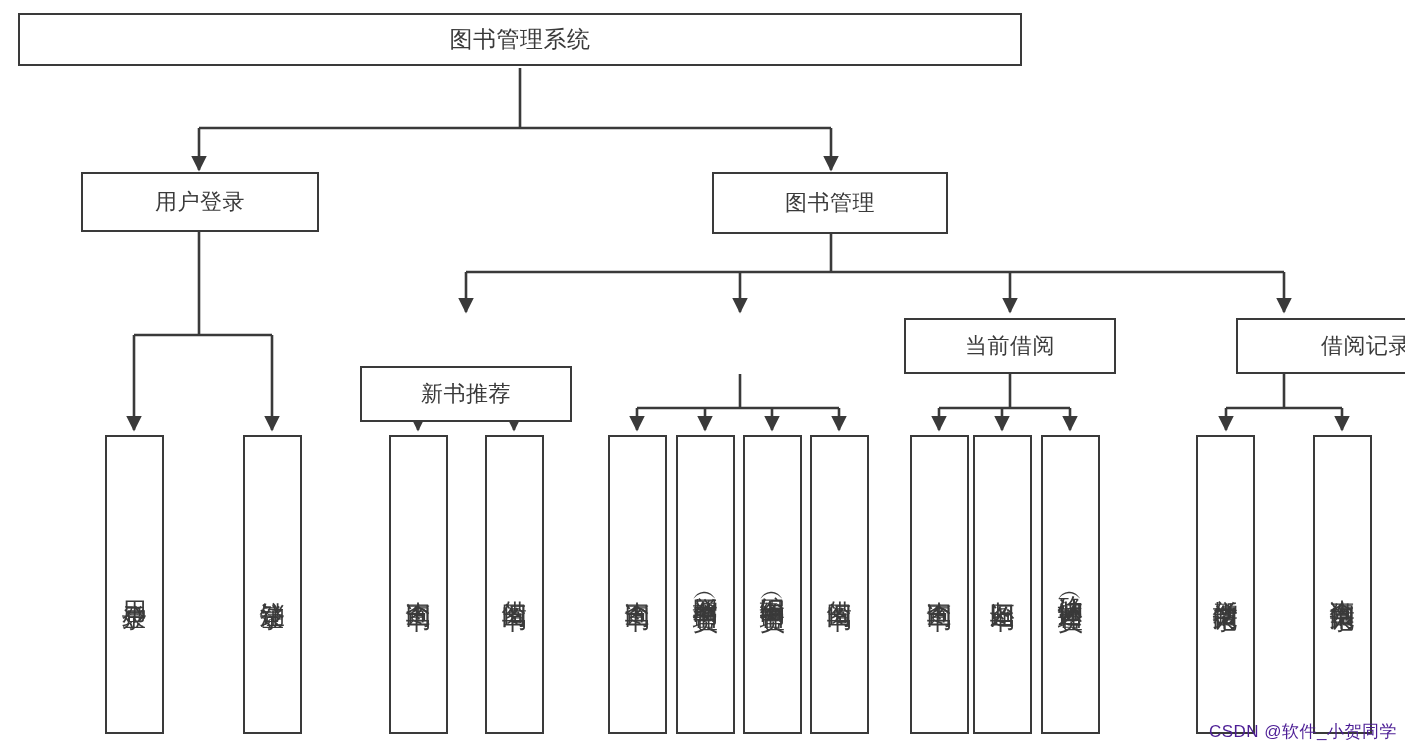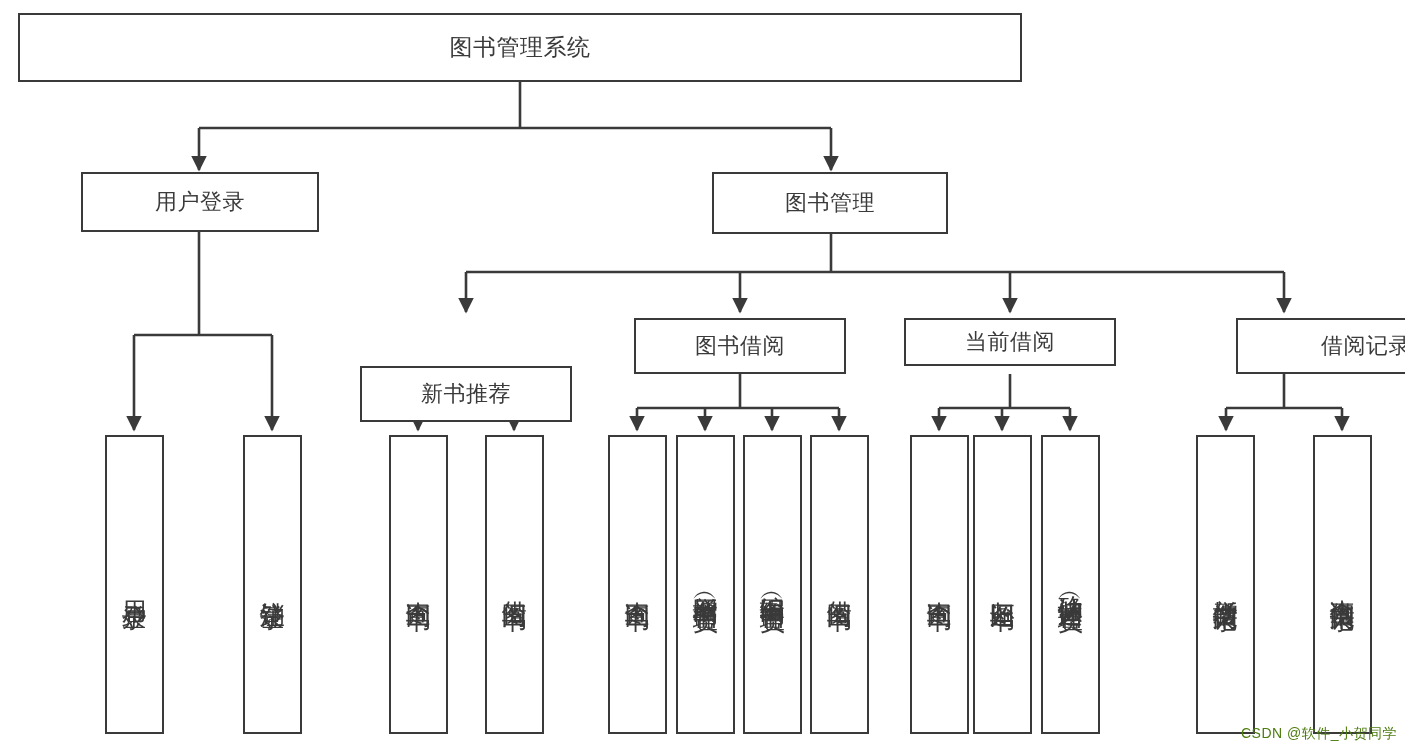--- a/index.html
+++ b/index.html
@@ -52,22 +52,22 @@
     text-orientation: upright;
     font-size: 25px;
     line-height: 1.06;
     letter-spacing: 2px;
   }
   #root-node .node-label { font-size: 23px; }
   .watermark {
     position: absolute;
     right: 8px;
     bottom: 4px;
-    font-size: 14px;
-    color: #4d7c0f;
+    font-size: 17px;
+    color: #4c1d95;
     white-space: nowrap;
     letter-spacing: 0.5px;
   }
 </style>
 </head>
 <body>
 
 <div id="canvas">
 
   <svg class="edges" viewBox="0 0 1405 747" xmlns="http://www.w3.org/2000/svg">
@@ -116,41 +116,38 @@
       <path d="M 1002 408 L 1002 430" marker-end="url(#arrow)"></path>
       <path d="M 1070 408 L 1070 430" marker-end="url(#arrow)"></path>
 
       <path d="M 1284 374 L 1284 408"></path>
       <path d="M 1226 408 L 1342 408"></path>
       <path d="M 1226 408 L 1226 430" marker-end="url(#arrow)"></path>
       <path d="M 1342 408 L 1342 430" marker-end="url(#arrow)"></path>
     </g>
   </svg>
 
-  <div class="node horizontal" id="root-node" style="left:18px; top:13px; width:1004px; height:69px;">
+  <div class="node horizontal" id="root-node" style="left:18px; top:13px; width:1004px; height:53px;">
     <span class="node-label">图书管理系统</span>
   </div>
 
   <div class="node horizontal" style="left:81px; top:172px; width:238px; height:60px;">
     <span class="node-label">用户登录</span>
   </div>
 
   <div class="node horizontal" style="left:712px; top:172px; width:236px; height:62px;">
     <span class="node-label">图书管理</span>
   </div>
 
   <div class="node horizontal" style="left:360px; top:318px; width:212px; height:56px;margin-top:48px;">
     <span class="node-label">新书推荐</span>
   </div>
 
-  <div class="node horizontal" style="left:634px; top:318px; width:212px; height:56px;">
-    <span class="node-label">图书借阅</span>
-  </div>
-
-  <div class="node horizontal" style="left:904px; top:318px; width:212px; height:48px;">
+
+  <div class="node horizontal" style="left:904px; top:318px; width:212px; height:56px;">
     <span class="node-label">当前借阅</span>
   </div>
 
   <div class="node horizontal" style="left:1236px; top:318px; width:212px; height:56px;padding-left:48px;">
     <span class="node-label">借阅记录</span>
   </div>
 
   <div class="node vertical" style="left:105px; top:435px; width:59px; height:299px;">
     <span class="node-label">用户登录</span>
   </div>

